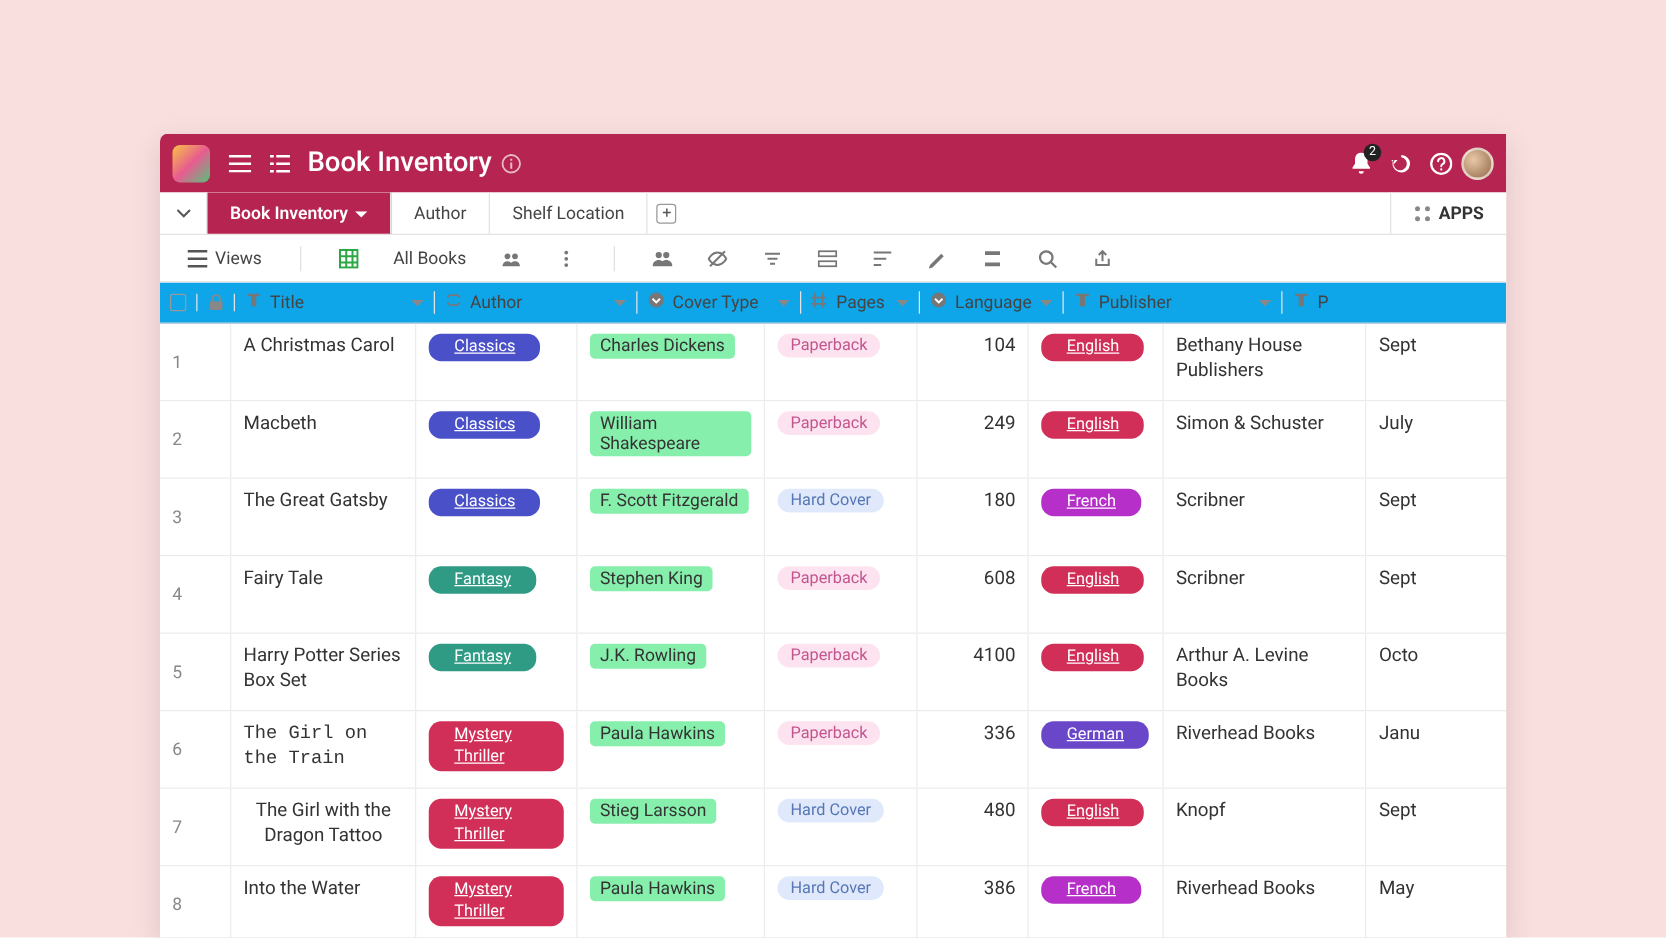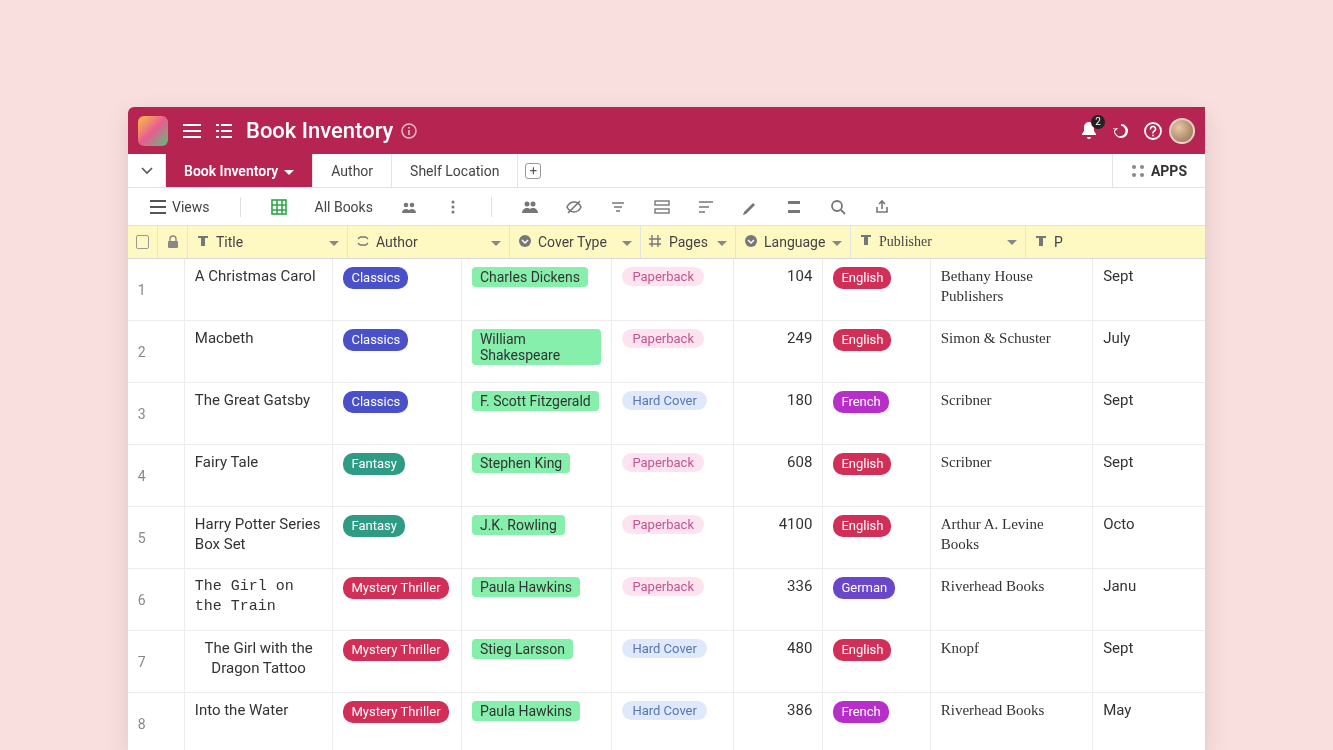--- a/index.html
+++ b/index.html
@@ -85,61 +85,62 @@
 .toolbar .sep { width:1px; height:20px; background:#e0e0e0; margin:0 2px;}
 .toolbar .tbtn { display:flex; align-items:center; gap:6px; cursor:pointer; color:#444; }
 .toolbar svg { width:16px; height:16px; }
 .grid-icon svg { stroke:#2ca745; }
 .grid {
   position: relative;
   overflow: hidden;
 }
 .col-headers {
   display:flex; height:33px; border-bottom:1px solid #d8d8d8;
-  background:#fef9c3;
+  background:#0ea5e9;
+  align-items:center;
 }
 .hcell {
   display:flex; align-items:center; padding:0 8px; border-right:1px solid #e3e3e3;
   font-size:14px; color:#444; position:relative;
 }
 .hcell .drop { margin-left:auto; }
 .hcell .type-icon { margin-right:6px; flex-shrink:0; }
 .row {
   display:flex; height:62px; border-bottom:1px solid #ececec;
 }
 .cell {
   border-right:1px solid #ececec; padding:8px 10px; font-size:15px; color:#333;
   overflow:hidden; display:flex; align-items:flex-start;
 }
 .cell.num { justify-content:flex-end; }
 .rownum {
   width:30px; display:flex; align-items:center; justify-content:center;
   color:#888; font-size:14px;
 }
 .pill {
-  display:inline-block; padding:2px 8px; border-radius:10px;
-  font-size:13px; color:#fff; line-height:18px;
+  display:inline-block; padding:2px 20px; border-radius:10px;
+  font-size:13px; color:#fff; line-height:18px;text-decoration:underline;
 }
 .author-chip {
   display:inline-block; padding:2px 8px; border-radius:4px;
   background:#86efac; color:#333; font-size:14px;
 }
 .cover-chip {
   display:inline-block; padding:2px 10px; border-radius:10px;
   font-size:13px;
 }
 .w-check{width:30px;justify-content:center;}
 .w-lock{width:30px;justify-content:center;}
 .w-title{width:160px;}
 .w-genre{width:138px;}
 .w-author{width:162px;}
 .w-cover{width:131px;}
 .w-pages{width:95px;}
 .w-lang{width:115px;}
-.w-pub{width:175px;font-family:Liberation Serif, serif;}
+.w-pub{width:175px;}
 .w-date{width:120px;}
 .checkbox-outer{width:14px;height:14px;border:1px solid #999;border-radius:2px;}
 .lock-svg{fill:#888;}
 .drop svg{fill:#888;}
 .type-icon svg{width:14px;height:14px;}
 </style>
 </head>
 <body>
 
 <div class="app-window">

